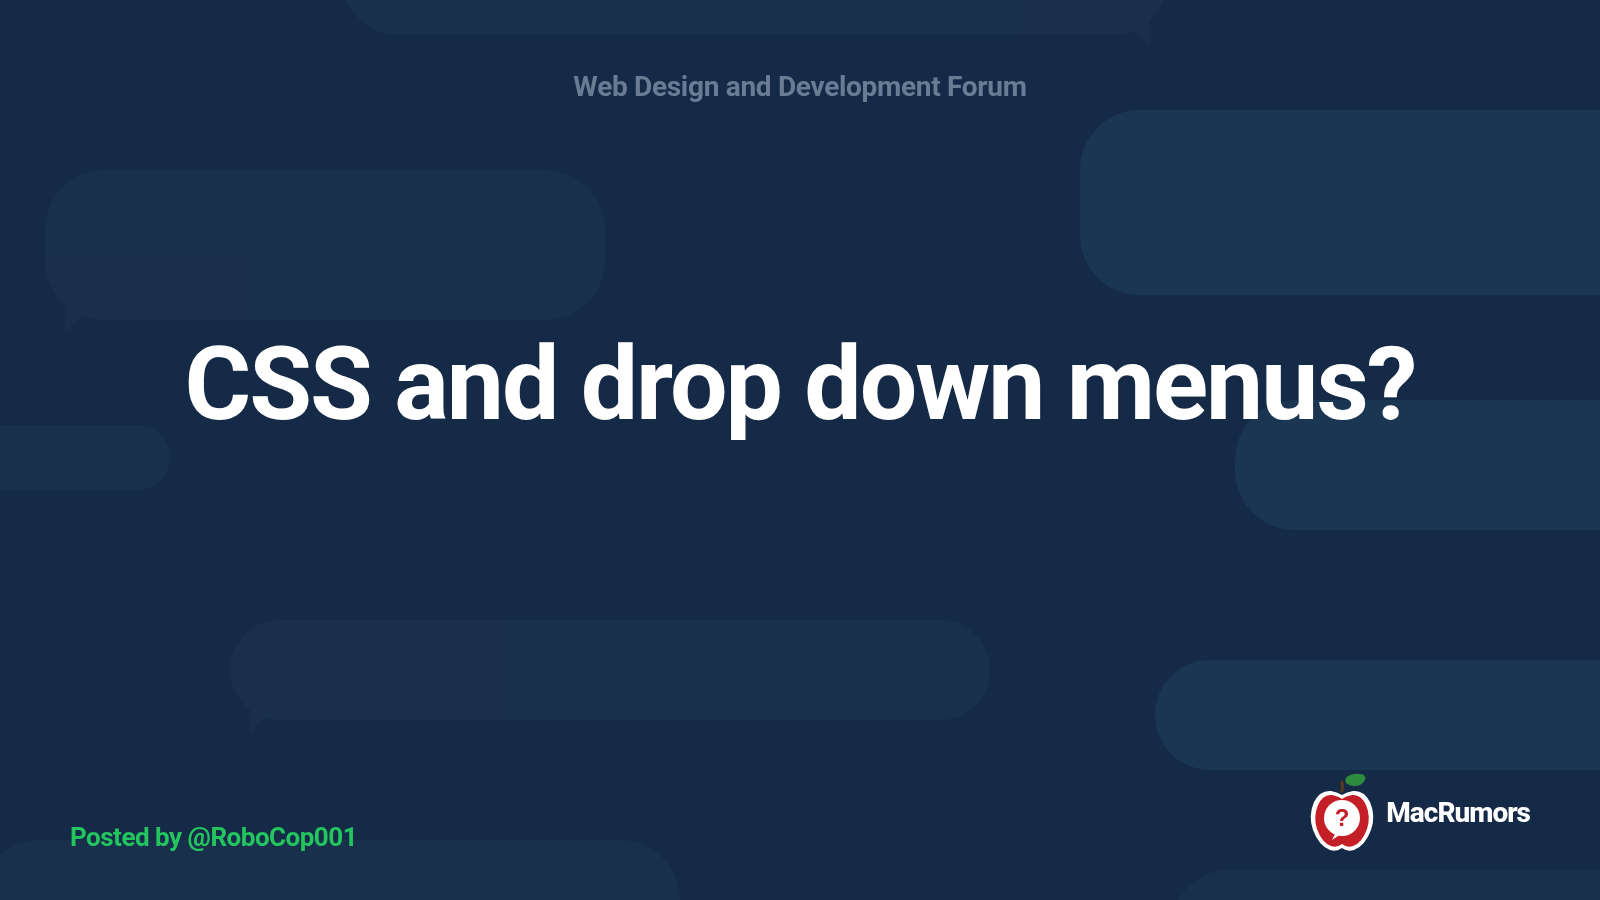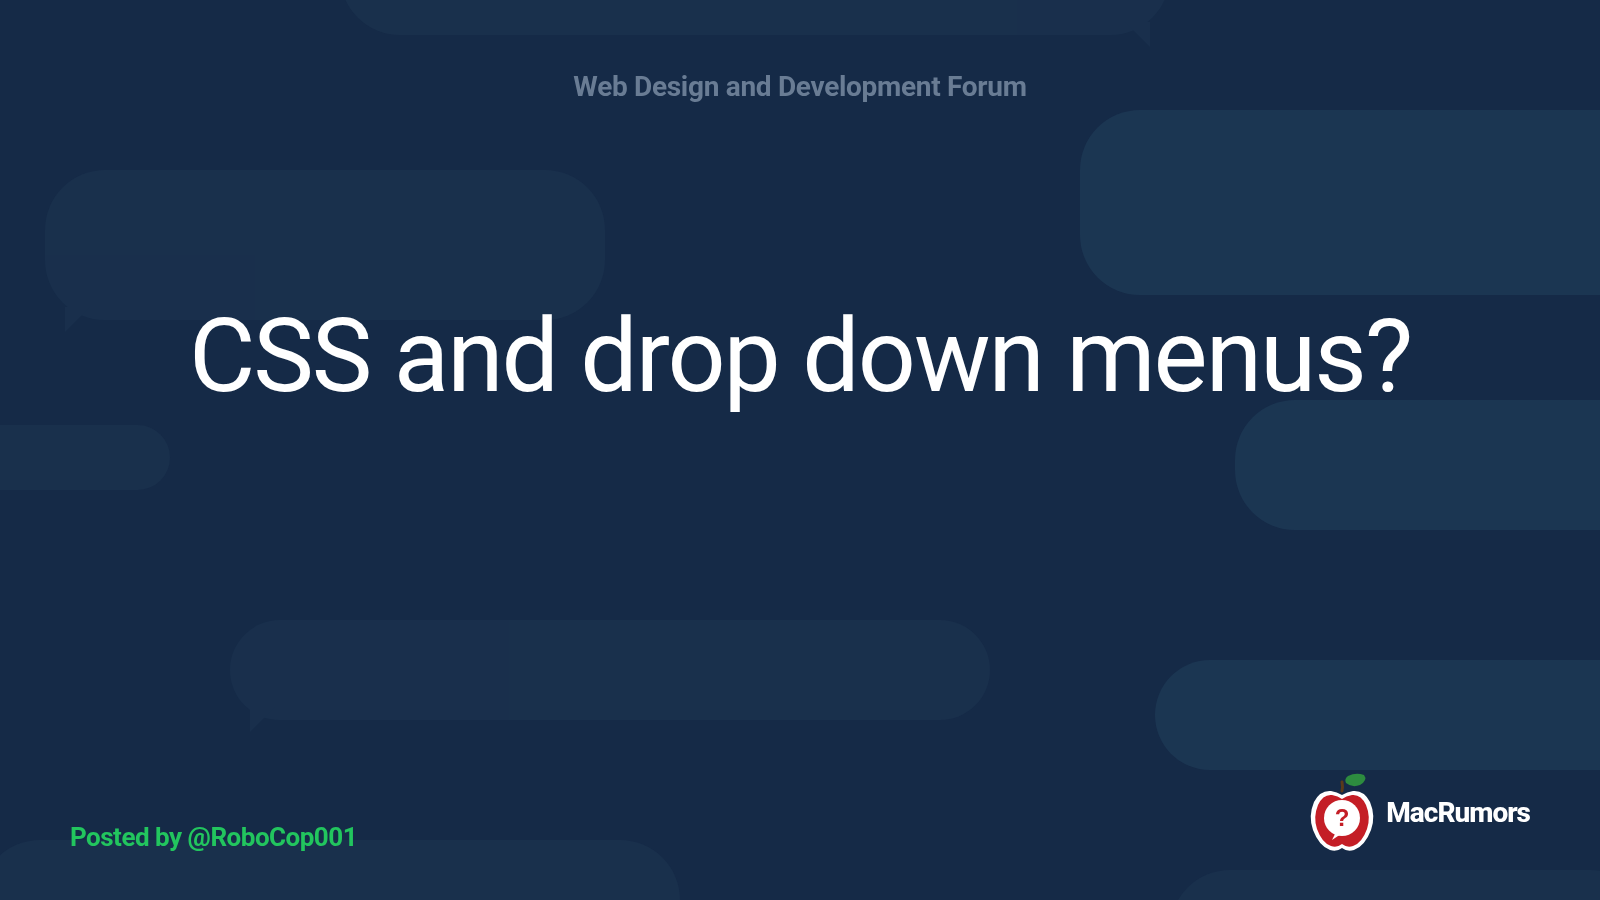--- a/index.html
+++ b/index.html
@@ -57,33 +57,34 @@
     
     .content {
       position: relative;
       z-index: 10;
       width: 100%;
       height: 100%;
       display: flex;
       flex-direction: column;
       align-items: center;
       padding: 70px 70px 50px 70px;
+      gap: 28px;
     }
     
     .forum-name {
       color: #697c94;
       font-size: 28px;
       font-weight: 700;
       letter-spacing: -0.3px;
     }
     
     .title {
       color: #ffffff;
       font-size: 102px;
-      font-weight: 400;
+      font-weight: 700;
       text-align: center;
       line-height: 1.15;
       letter-spacing: -2px;
       margin-top: 195px;
     }
     
     .bottom-row {
       position: absolute;
       bottom: 48px;
       left: 70px;

